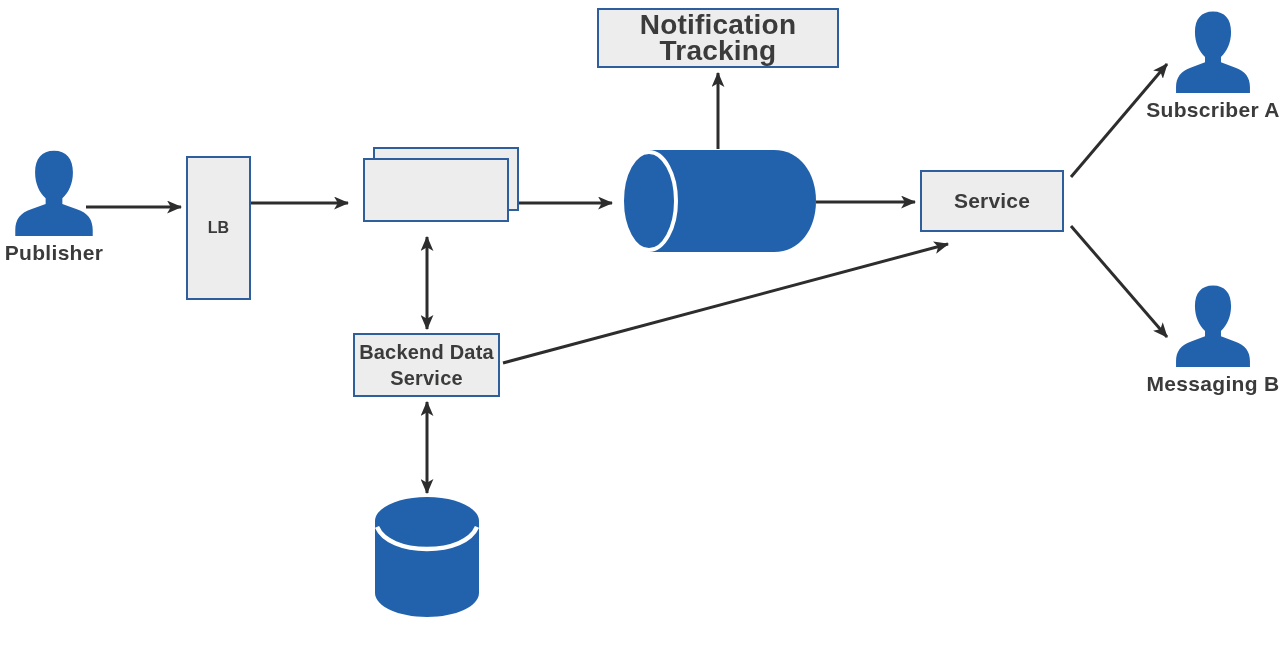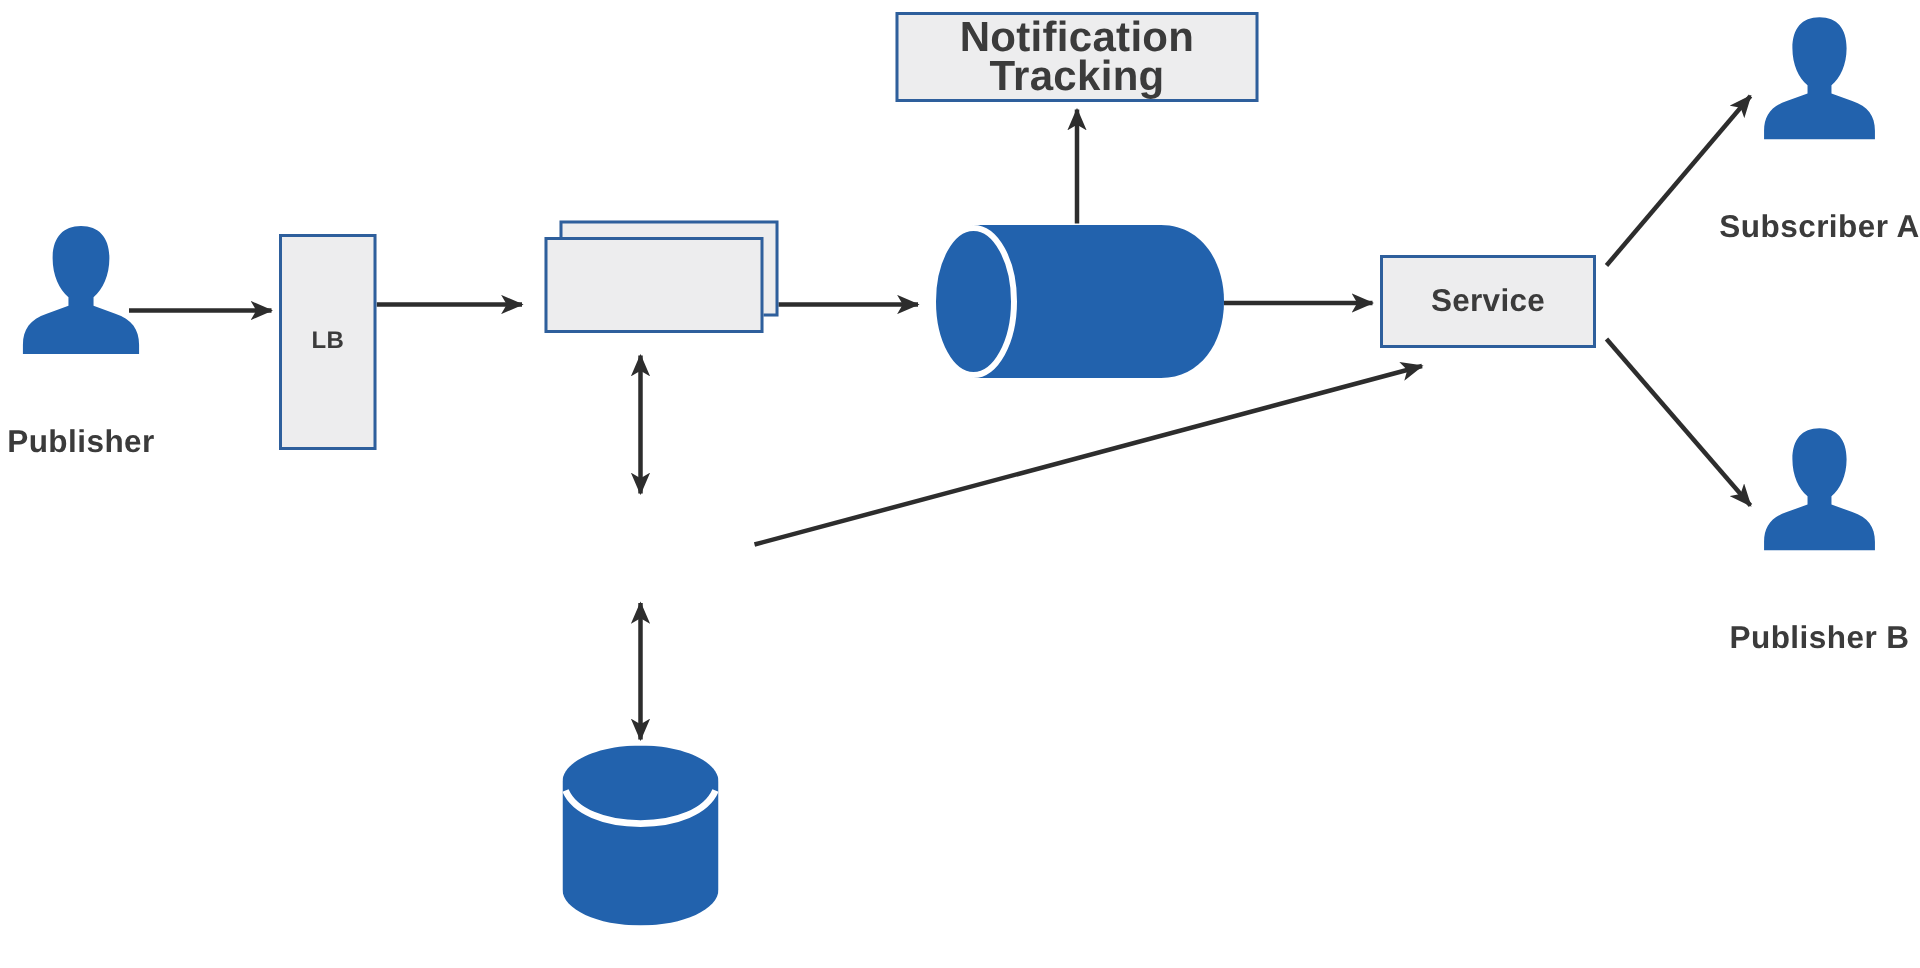--- a/index.html
+++ b/index.html
@@ -44,21 +44,21 @@
     line-height:26px;
     letter-spacing:0.2px;
   }
   .stack-back{
     position:absolute;
     background:var(--box-fill);
     border:2.5px solid var(--box-border);
   }
   .actor{
     position:absolute;
-    display:flex;flex-direction:column;align-items:center;gap:42px;
+    display:flex;flex-direction:column;align-items:center;
   }
   .actor .silhouette{display:block;}
   .actor .silhouette path{fill:var(--accent-blue);}
   .actor-label{
     margin-top:5px;
     color:var(--label-text);
     font-weight:700;
     font-size:21px;
     letter-spacing:0.3px;
     white-space:nowrap;
@@ -140,23 +140,26 @@
     <svg class="silhouette" width="84" height="84" viewBox="0 0 100 100">
       <path d="M50,3 C64,3 71.5,12 71.5,27.5 C71.5,40.5 66.5,51 59.5,57 L59.5,63.5 L76,69.5 C88.5,73.5 94,81.5 94,93 L94,100 L6,100 L6,93 C6,81.5 11.5,73.5 24,69.5 L40.5,63.5 L40.5,57 C33.5,51 28.5,40.5 28.5,27.5 C28.5,12 36,3 50,3 Z"></path>
     </svg>
     <div class="actor-label">Subscriber A</div>
   </div>
 
   <div class="actor" style="left:1146px;top:283px;width:134px;">
     <svg class="silhouette" width="84" height="84" viewBox="0 0 100 100">
       <path d="M50,3 C64,3 71.5,12 71.5,27.5 C71.5,40.5 66.5,51 59.5,57 L59.5,63.5 L76,69.5 C88.5,73.5 94,81.5 94,93 L94,100 L6,100 L6,93 C6,81.5 11.5,73.5 24,69.5 L40.5,63.5 L40.5,57 C33.5,51 28.5,40.5 28.5,27.5 C28.5,12 36,3 50,3 Z"></path>
     </svg>
-    <div class="actor-label">Publisher B</div>
+    <div class="actor-label">Messaging B</div>
   </div>
 
+  <div class="box" style="left:353px;top:333px;width:147px;height:64px;">
+    <span>Backend Data Service</span>
+  </div>
 
   <div class="db-node" style="left:315px;top:497px;width:224px;">
     <svg width="104" height="120" viewBox="0 0 104 120">
       <path d="M0,24 C0,10.8 23.3,0 52,0 C80.7,0 104,10.8 104,24 L104,96 C104,109.2 80.7,120 52,120 C23.3,120 0,109.2 0,96 Z" fill="#2262ad"></path>
       <path d="M2,30 C8,44 28,52 52,52 C76,52 96,44 102,30" fill="none" stroke="#ffffff" stroke-width="4.5"></path>
     </svg>
   </div>
 
 </div>
 

